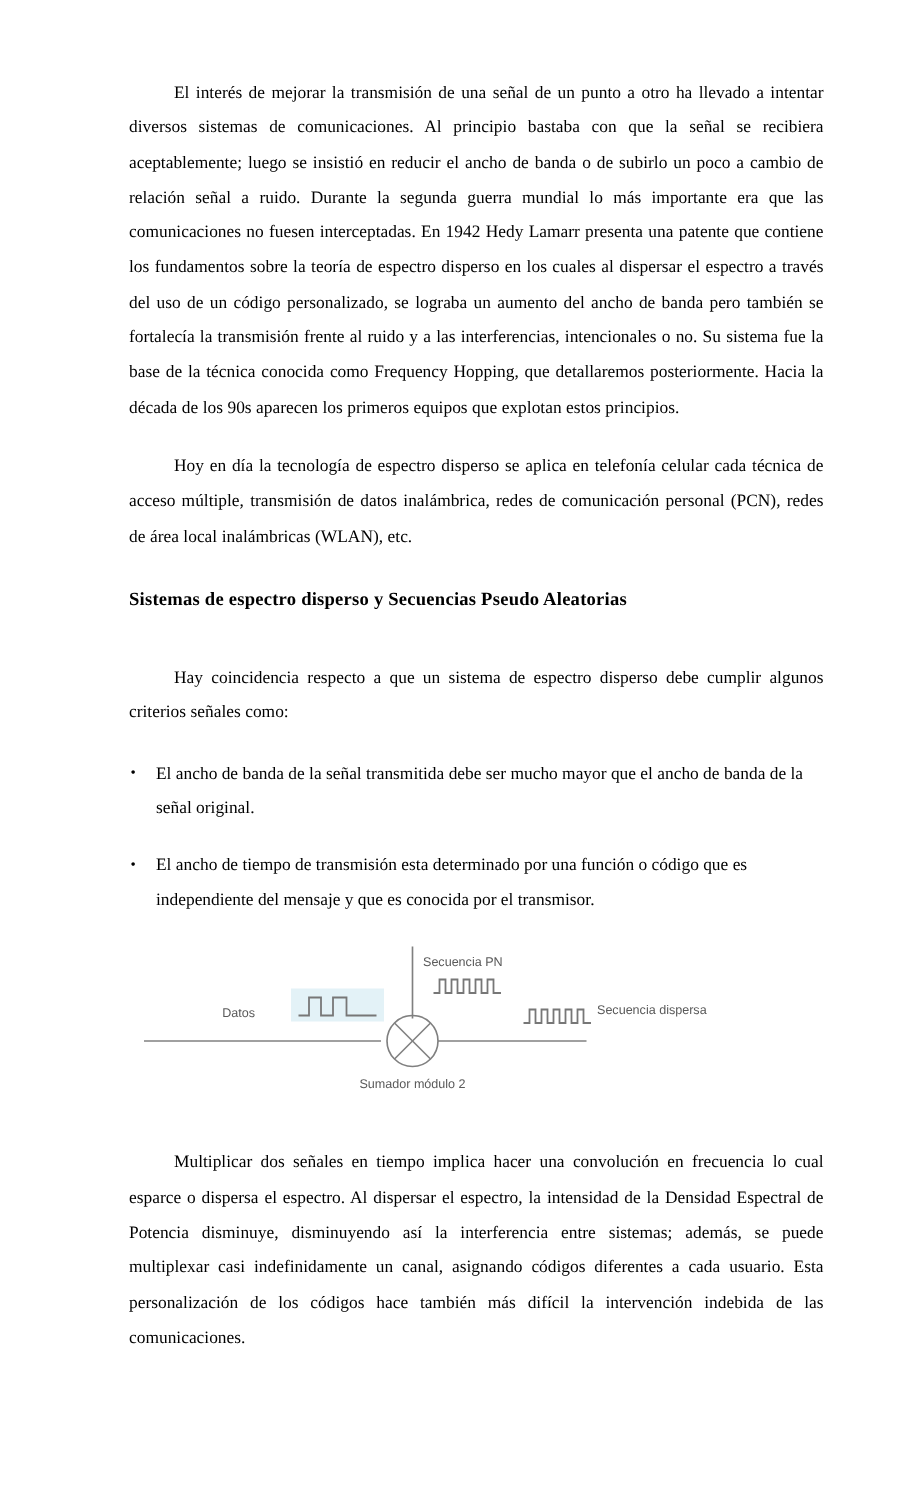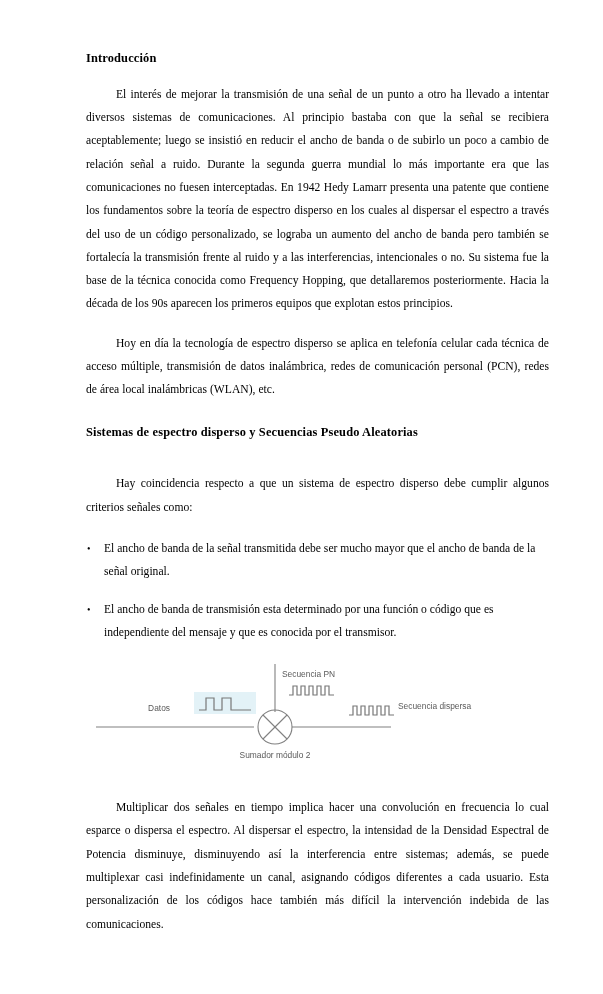--- a/index.html
+++ b/index.html
@@ -82,42 +82,39 @@
     margin: 12px 0 22px 0;
   }
   .figure svg { display: block; }
 </style>
 </head>
 <body>
 
 <div class="page">
   <div class="content">
 
-    <div class="heading-block">
-      <h1 class="heading">Introducción</h1>
-    </div>
 
     <p class="para">El interés de mejorar la transmisión de una señal de un punto a otro ha llevado a intentar diversos sistemas de comunicaciones. Al principio bastaba con que la señal se recibiera aceptablemente; luego se insistió en reducir el ancho de banda o de subirlo un poco a cambio de relación señal a ruido. Durante la segunda guerra mundial lo más importante era que las comunicaciones no fuesen interceptadas. En 1942 Hedy Lamarr presenta una patente que contiene los fundamentos sobre la teoría de espectro disperso en los cuales al dispersar el espectro a través del uso de un código personalizado, se lograba un aumento del ancho de banda pero también se fortalecía la transmisión frente al ruido y a las interferencias, intencionales o no. Su sistema fue la base de la técnica conocida como Frequency Hopping, que detallaremos posteriormente. Hacia la década de los 90s aparecen los primeros equipos que explotan estos principios.</p>
 
     <p class="para">Hoy en día la tecnología de espectro disperso se aplica en  telefonía celular cada técnica de acceso múltiple, transmisión de datos inalámbrica, redes de comunicación personal (PCN), redes de área local inalámbricas (WLAN), etc.</p>
 
     <div class="heading-block heading-block-2">
       <h1 class="heading">Sistemas de espectro disperso y Secuencias Pseudo Aleatorias</h1>
     </div>
 
     <p class="para">Hay coincidencia respecto a que un sistema de espectro disperso debe cumplir algunos criterios señales como:</p>
 
     <div class="bullets">
       <div class="bullet-item">
         <span class="bullet-dot">•</span>
         <span class="bullet-text">El ancho de banda de la señal transmitida debe ser mucho mayor que el ancho de banda de la señal original.</span>
       </div>
       <div class="bullet-item">
         <span class="bullet-dot">•</span>
-        <span class="bullet-text">El ancho de banda de transmisión esta determinado por una función o código que es independiente del mensaje y que es conocida por el transmisor.</span>
+        <span class="bullet-text">El ancho de tiempo de transmisión esta determinado por una función o código que es independiente del mensaje y que es conocida por el transmisor.</span>
       </div>
     </div>
 
 
     <div class="figure">
       <svg width="463" height="112" viewBox="0 0 463 112">
 
         <rect x="108" y="30" width="62" height="22" fill="#e3f2f7"></rect>
 
         <line x1="10" y1="65" x2="168" y2="65" stroke="#808080" stroke-width="1.1"></line>

